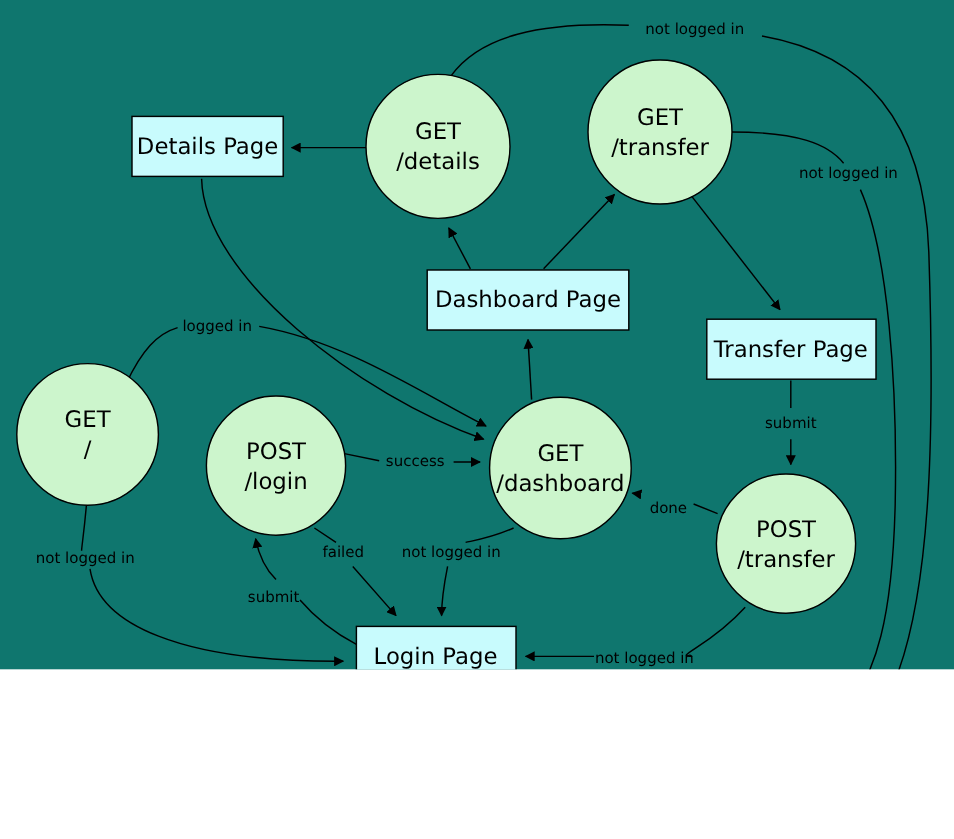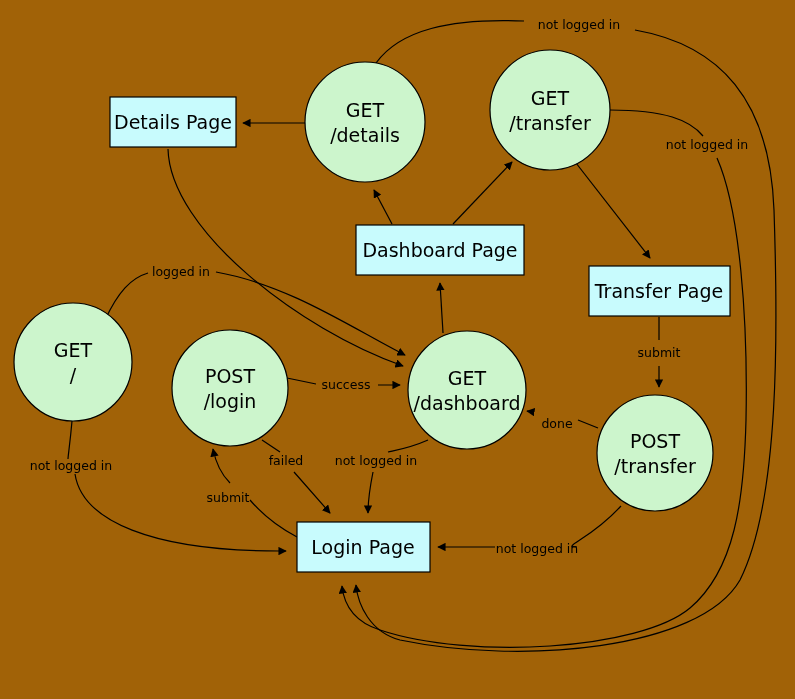--- a/index.html
+++ b/index.html
@@ -3,22 +3,22 @@
 <meta charset="utf-8">
 <style>
   html, body {
     margin: 0;
     padding: 0;
     background: #ffffff;
   }
   #diagram-root {
     position: relative;
     width: 795px;
-    height: 699px;
-    background: #a16207;
+    height: 558px;
+    background: #0f766e;
     font-family: "DejaVu Sans", sans-serif;
     overflow: hidden;
   }
   svg#state-diagram {
     display: block;
     width: 795px;
     height: 699px;
   }
   .node-shape {
     stroke: #000000;

